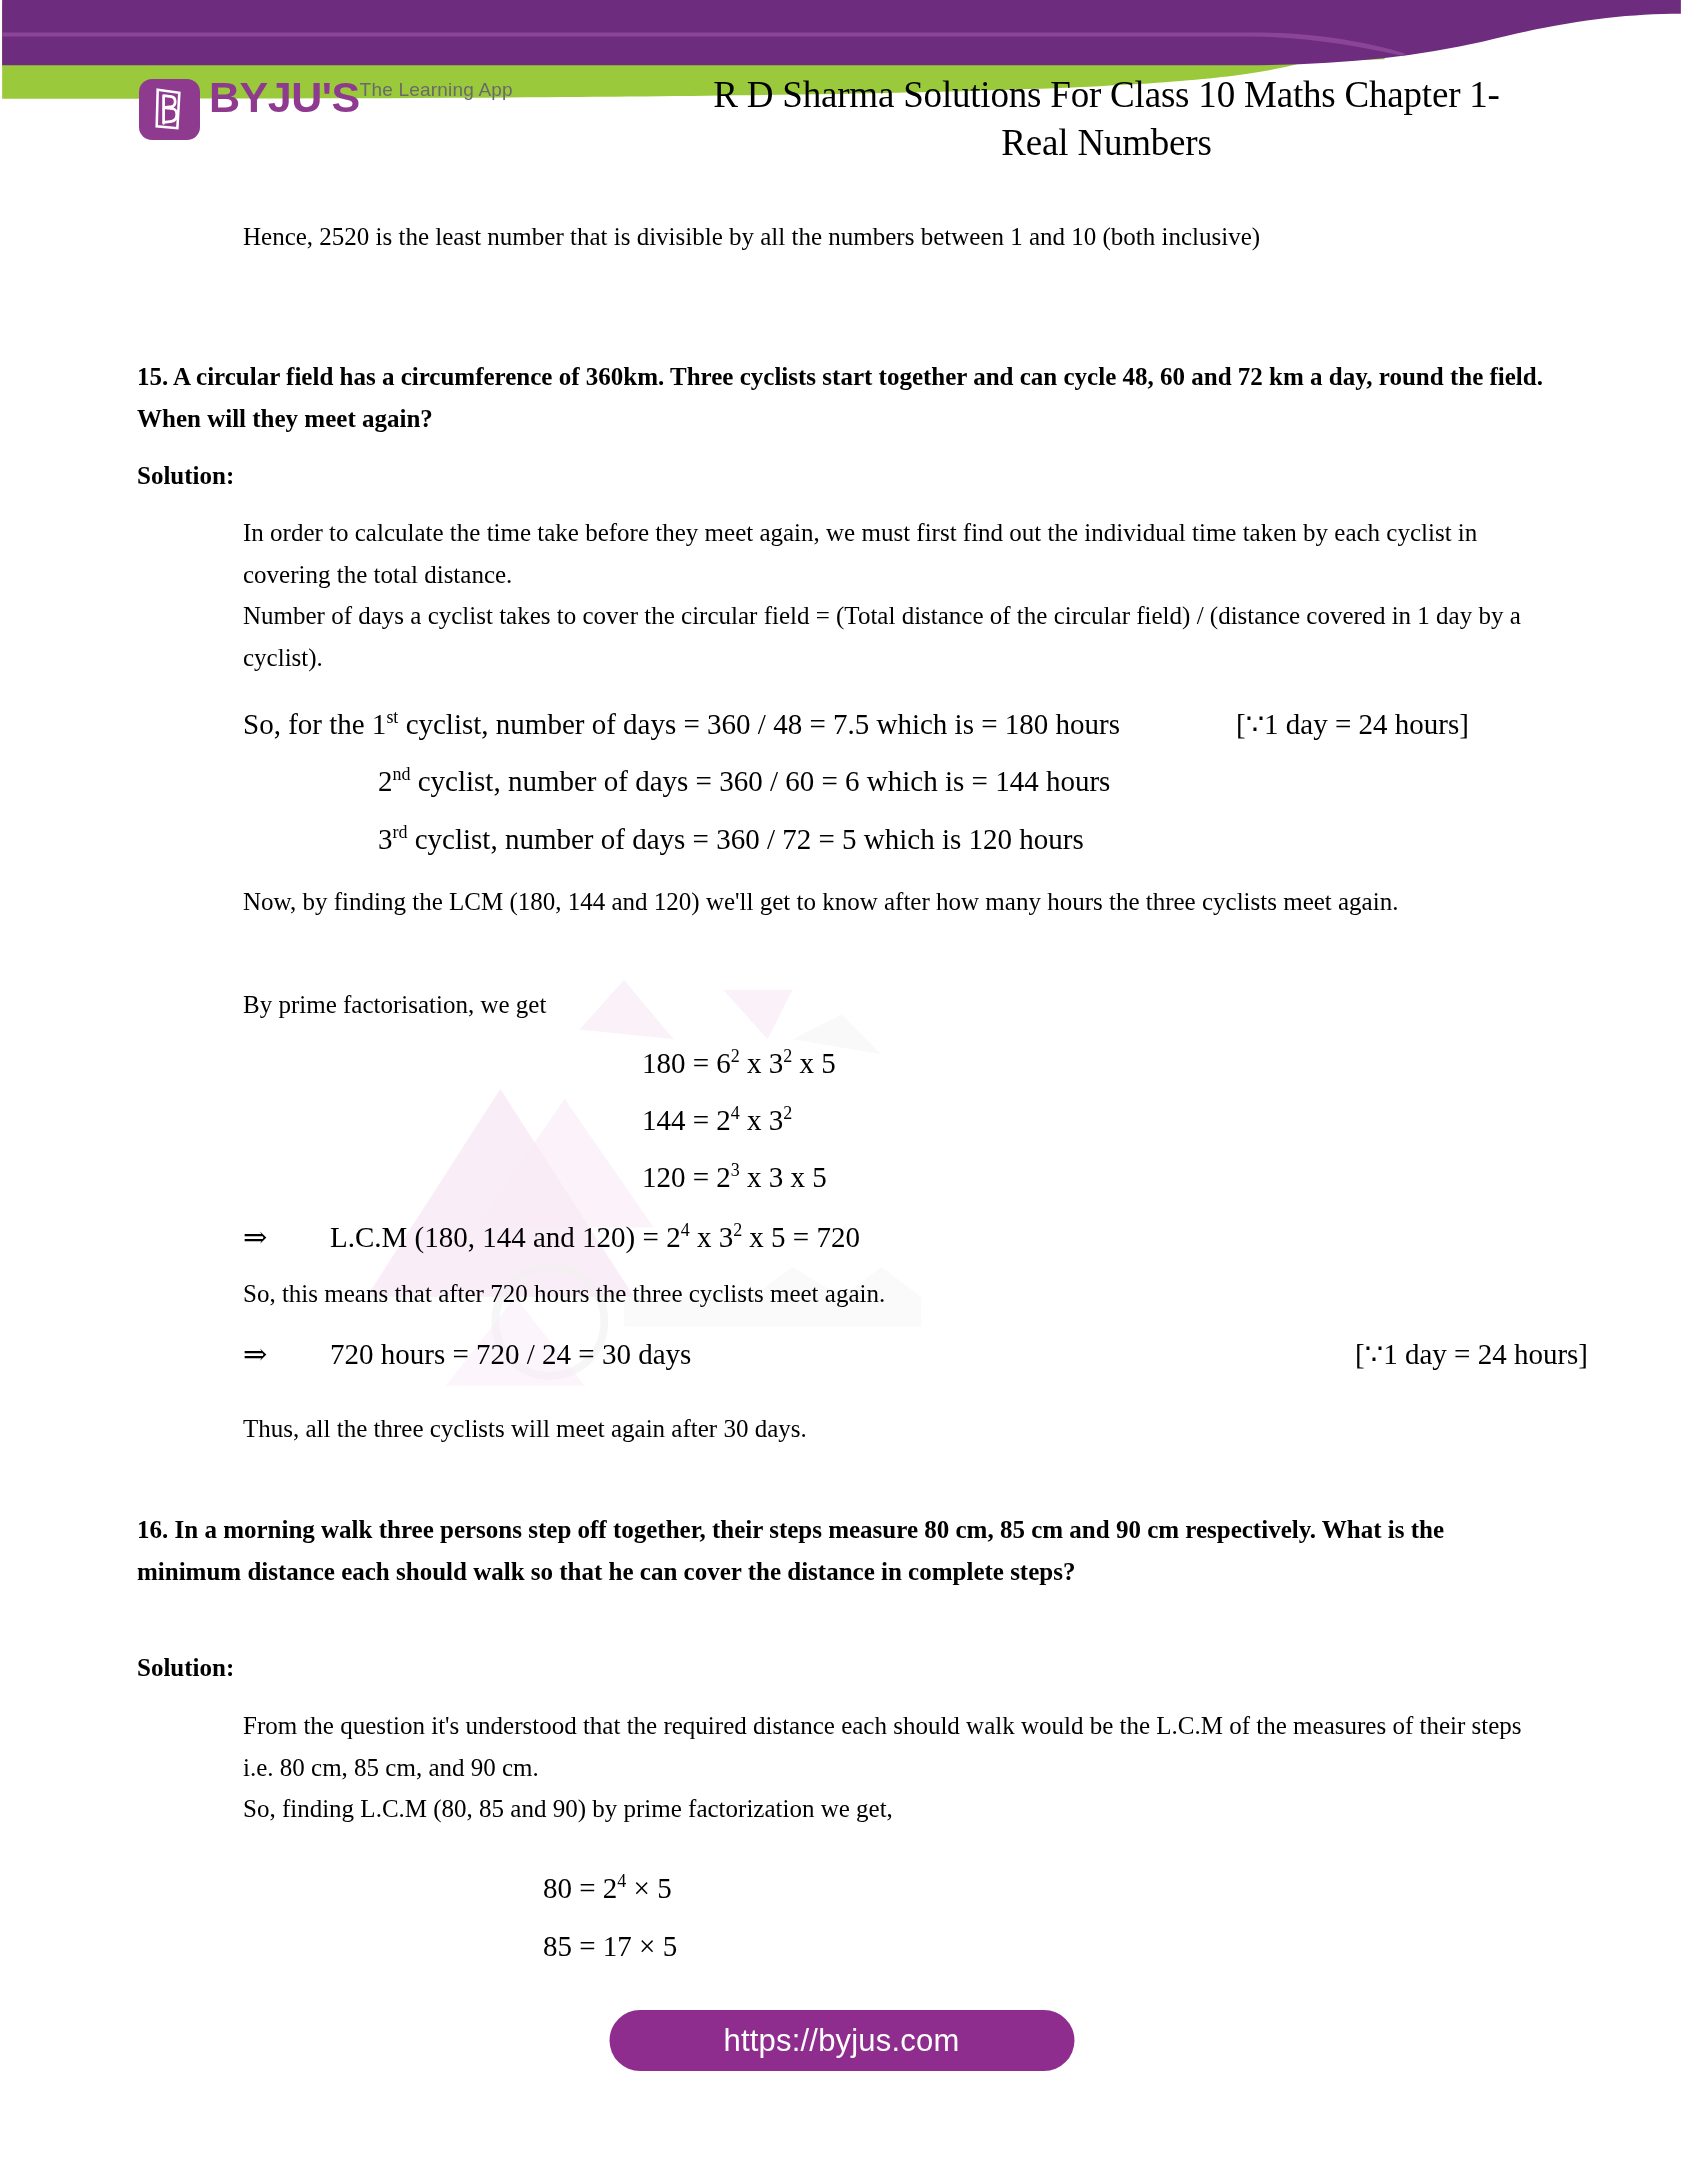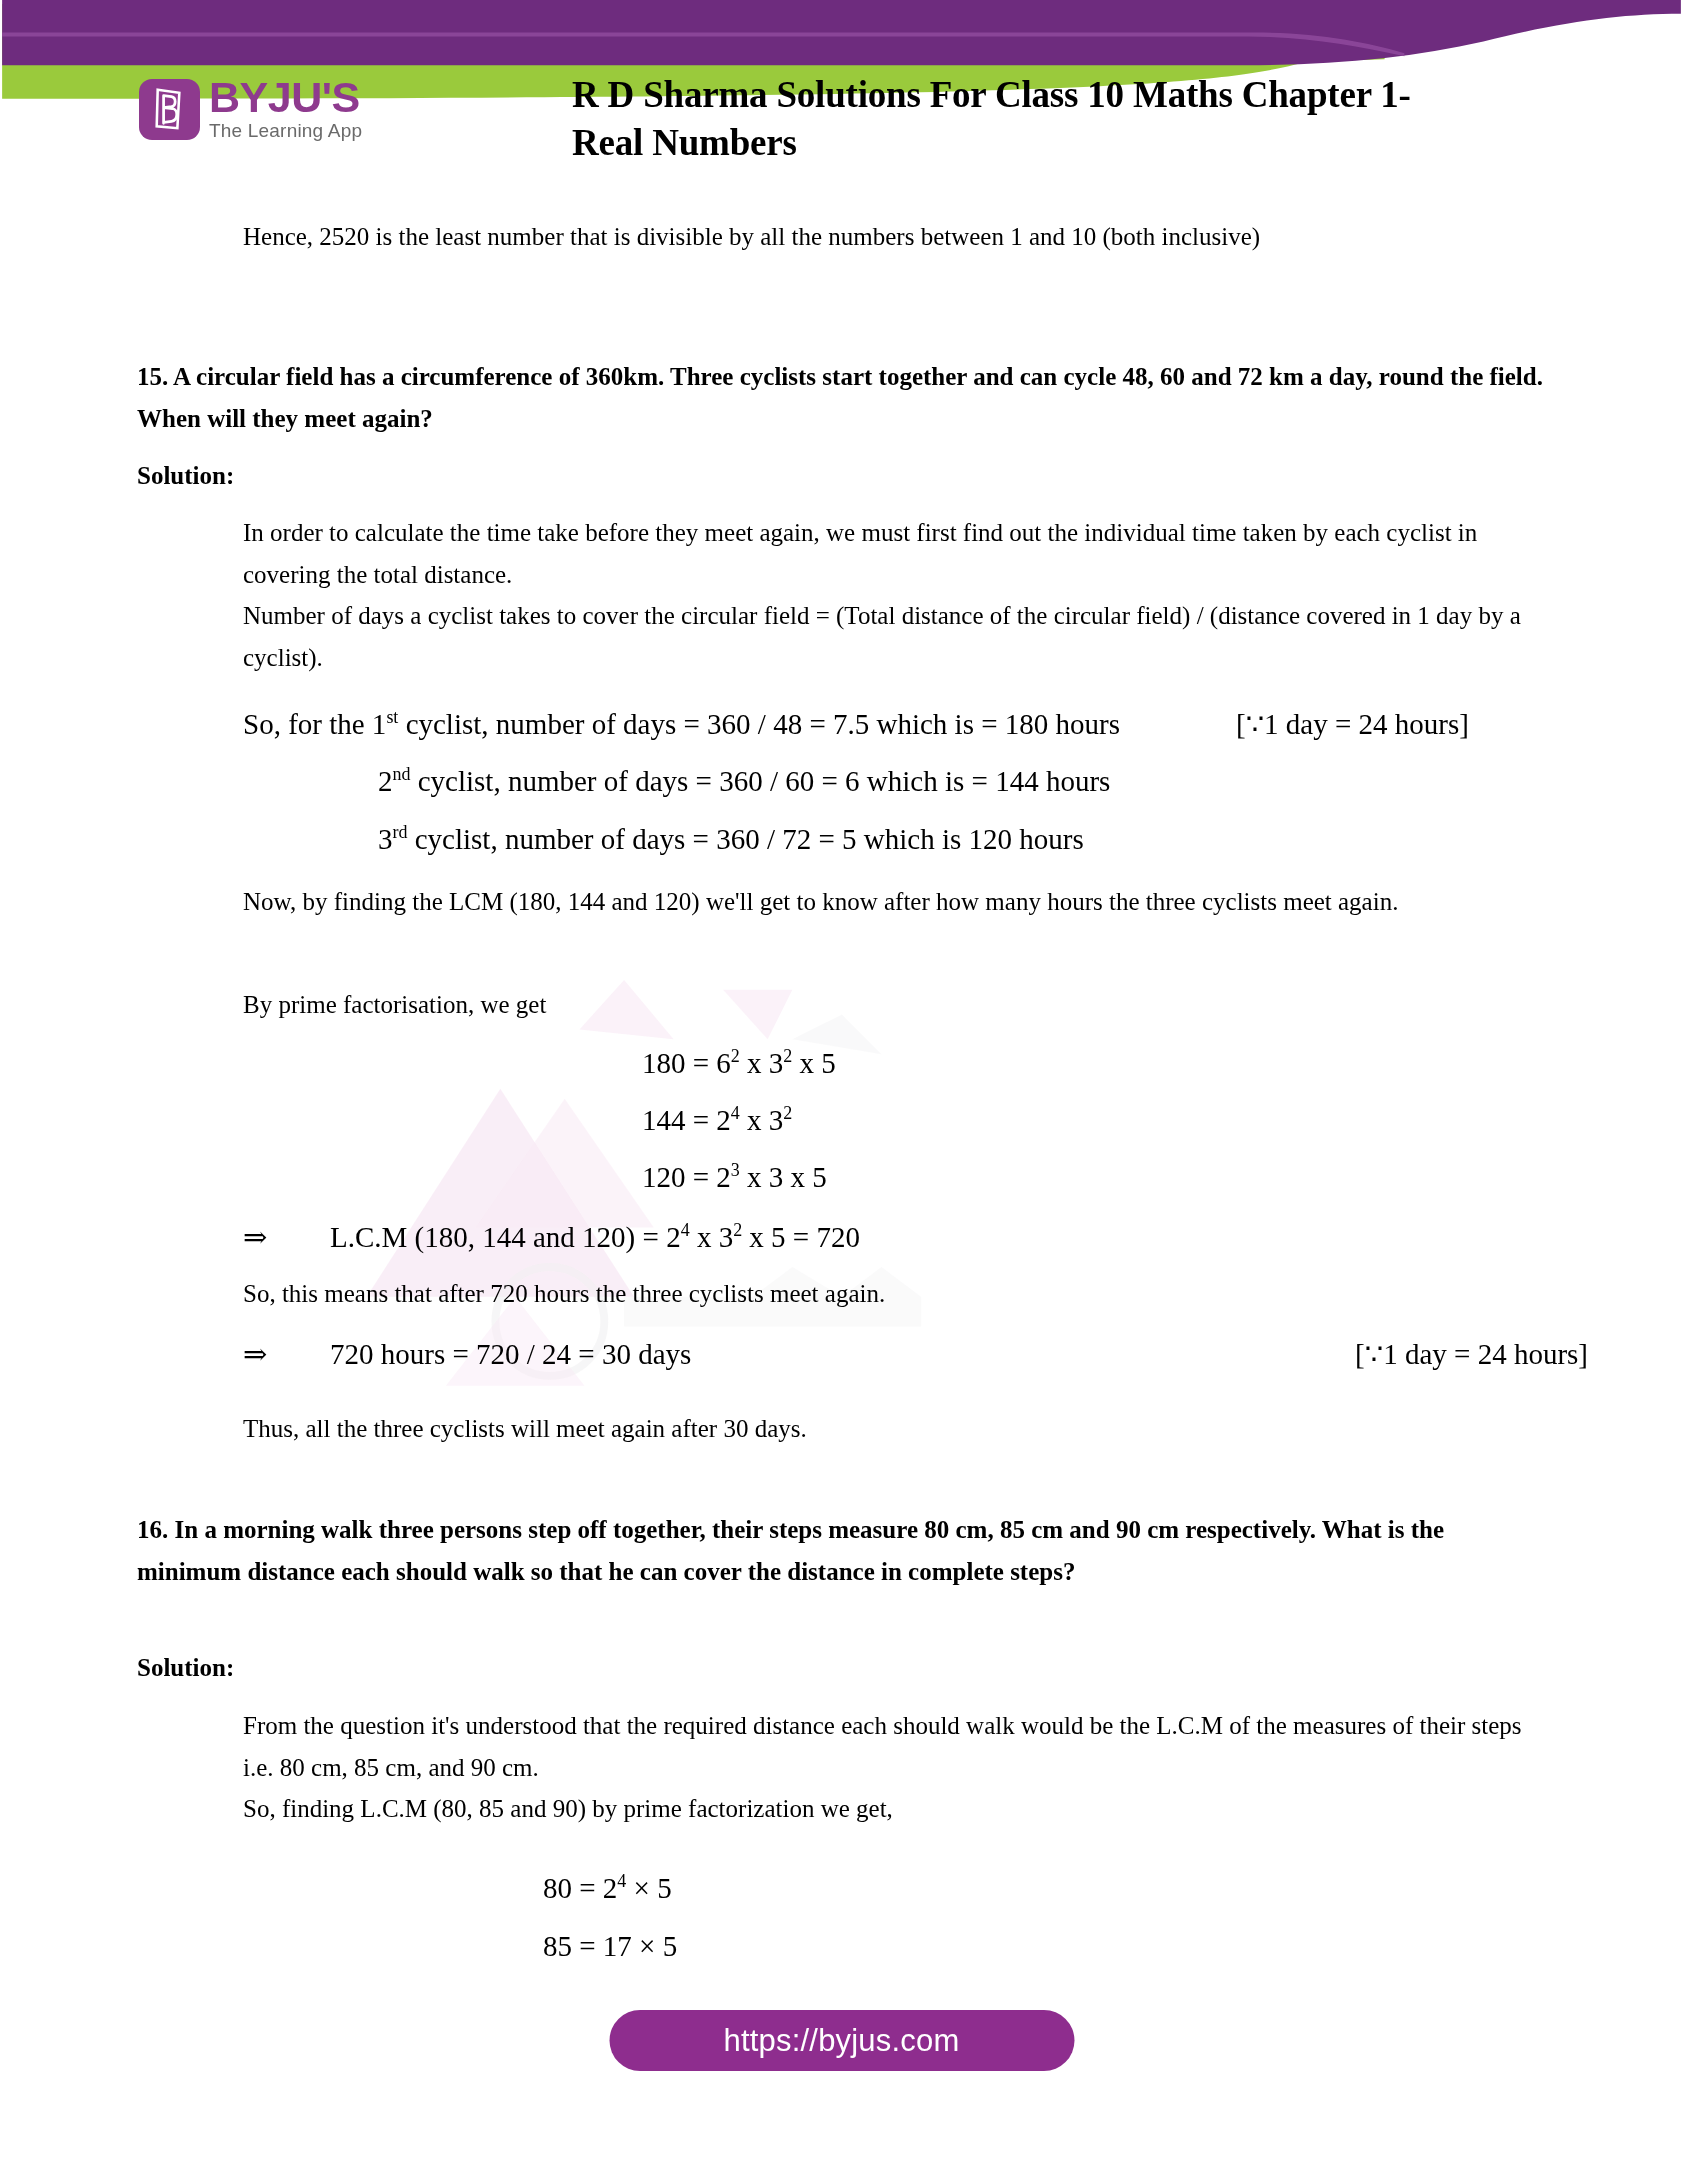--- a/index.html
+++ b/index.html
@@ -45,21 +45,21 @@
     margin-top: 2px;
   }
   .logo-mark .b-glyph {
     position: absolute;
     left: 0; top: 0;
     width: 61px; height: 61px;
   }
   .logo-text {
     margin-left: 9px;
     display: flex;
-    flex-direction: column;
+    flex-direction: row;
     justify-content: flex-start;
   }
   .logo-word {
     font-family: "Liberation Sans", "DejaVu Sans", sans-serif;
     font-weight: bold;
     font-size: 43px;
     line-height: 41px;
     letter-spacing: -0.5px;
     color: #8E3A8E;
   }
@@ -71,22 +71,22 @@
     margin-top: 2px;
     letter-spacing: 0.2px;
   }
 
   
   .page-title {
     position: absolute;
     right: 42px;
     top: 71px;
     width: 1069px;
-    text-align: left;
-    font-weight: bold;
+    text-align: center;
+    font-weight: normal;
     font-size: 37px;
     line-height: 48px;
     letter-spacing: -0.2px;
   }
 
   
   .watermark {
     position: absolute;
     left: 327px;
     top: 970px;

